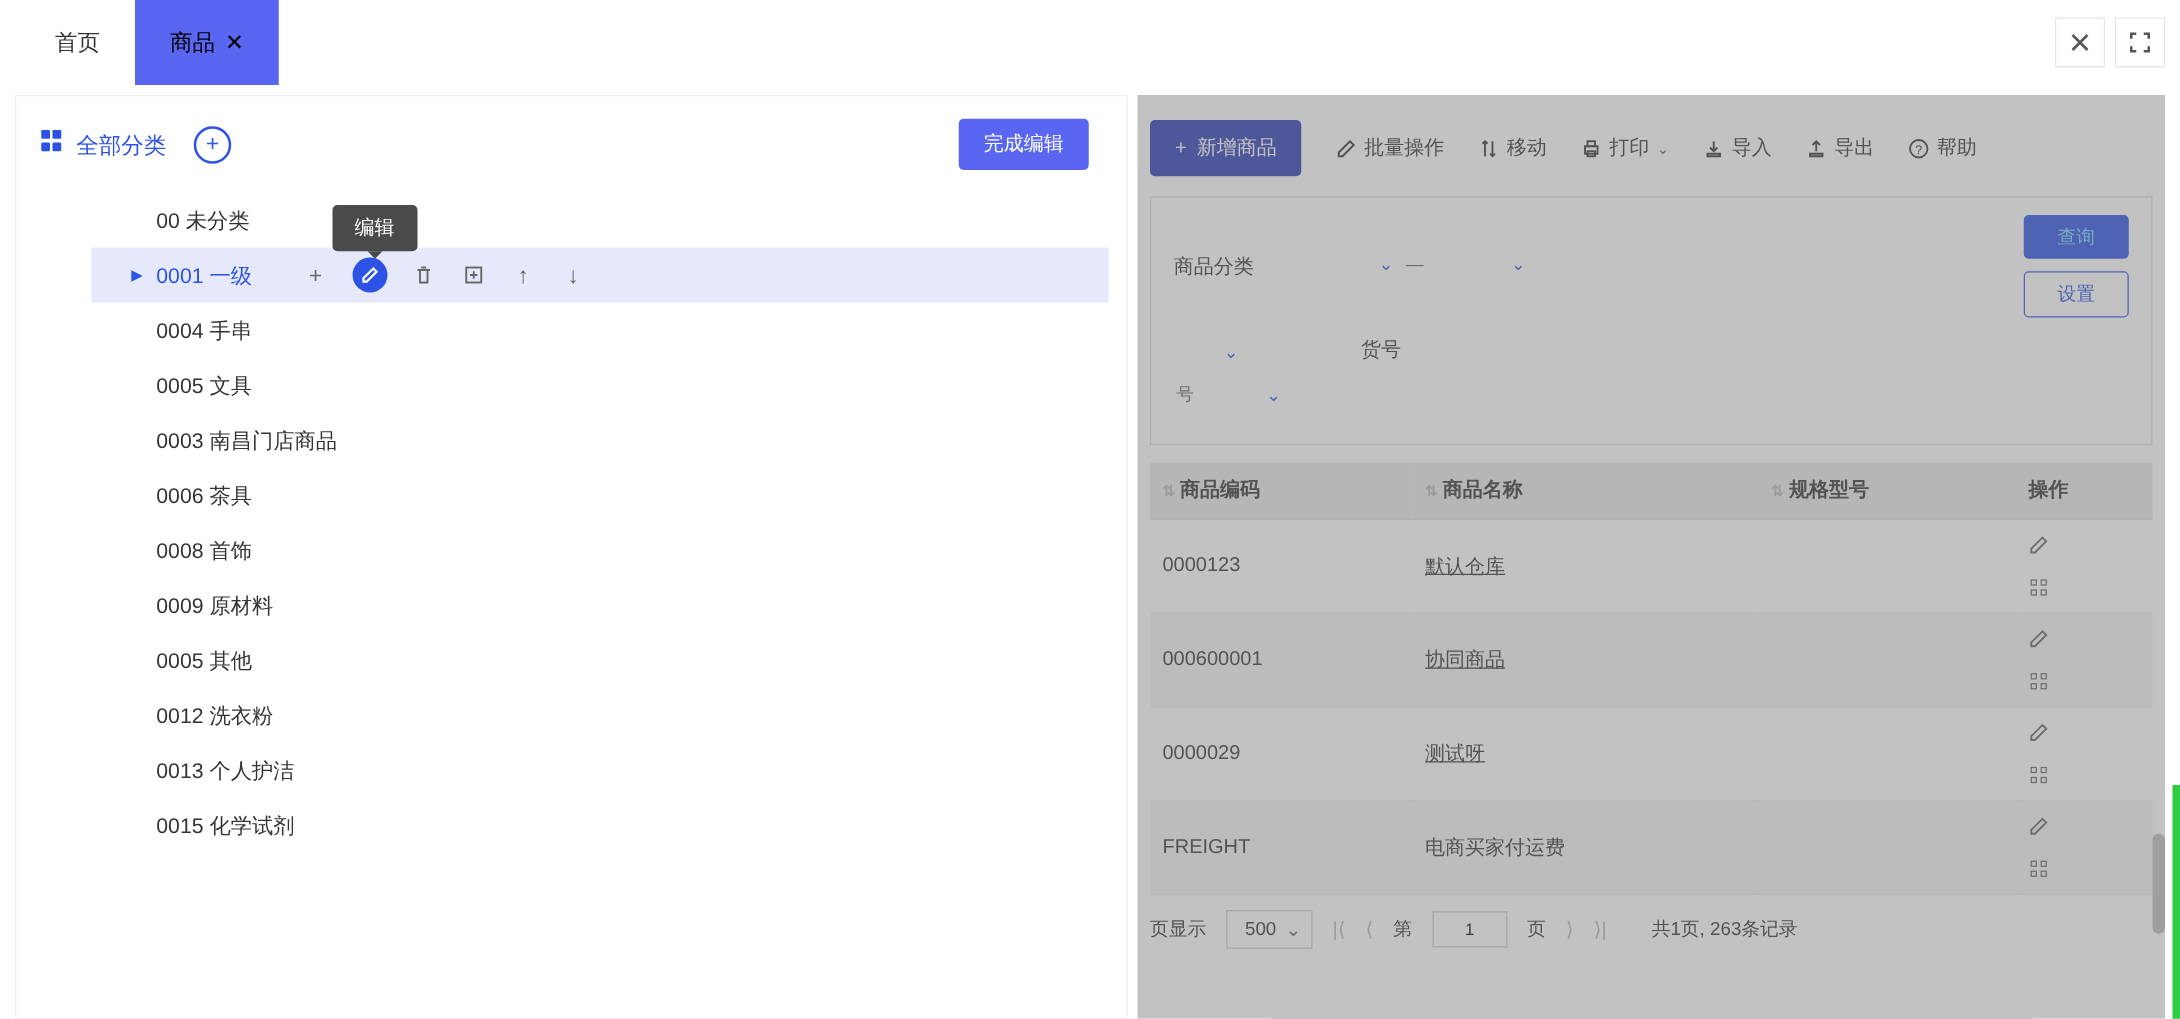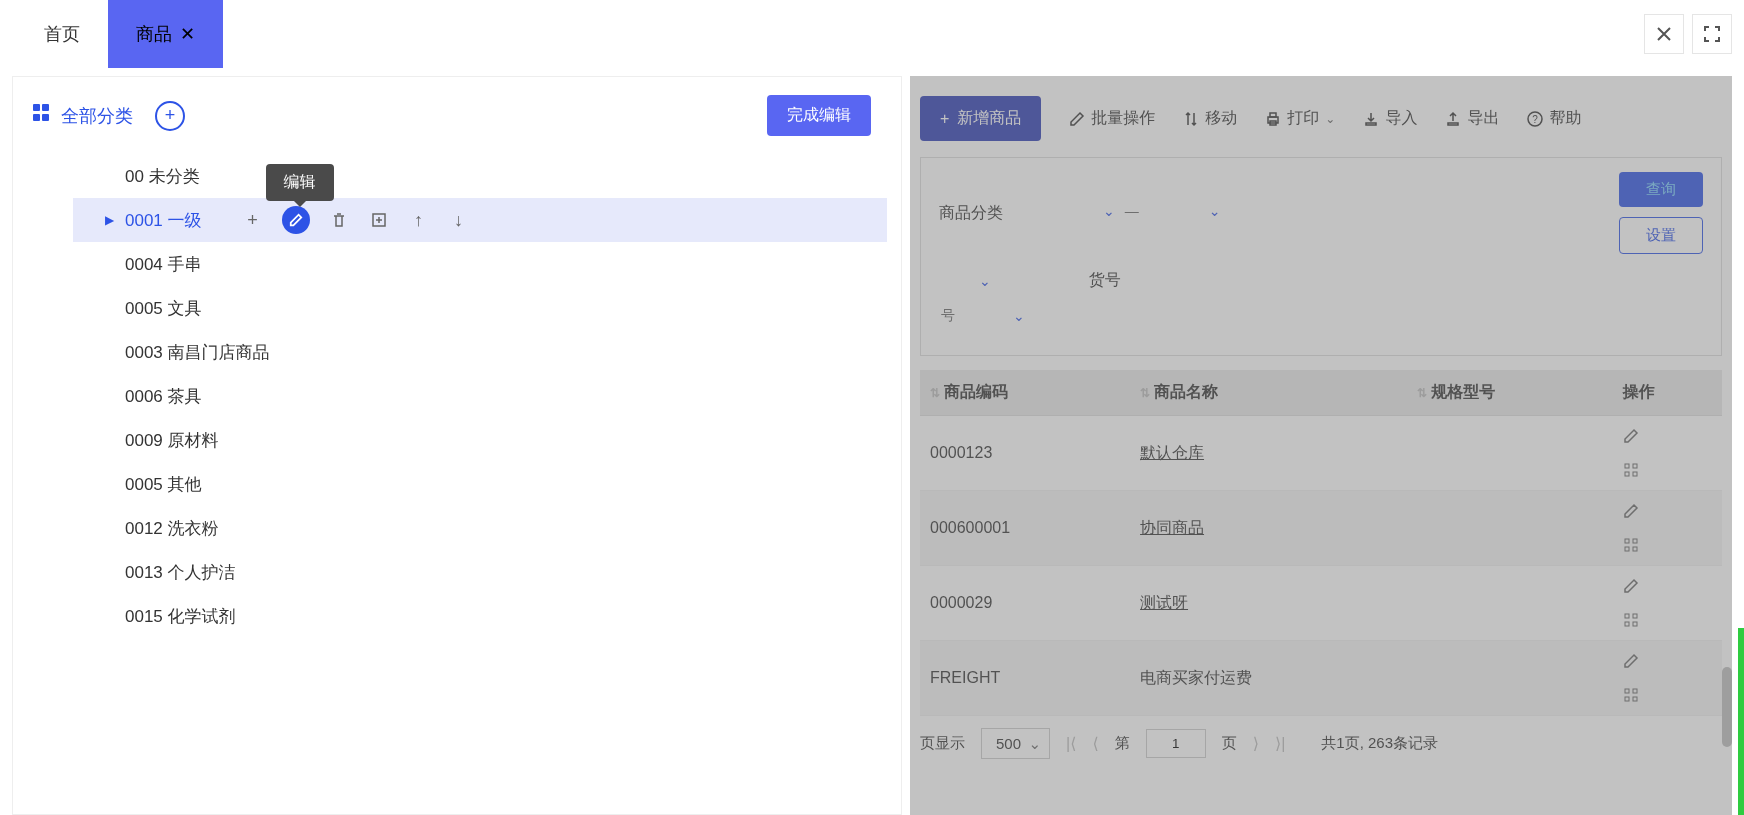--- a/index.html
+++ b/index.html
@@ -154,20 +154,23 @@
           <span>0004 手串</span>
         </div>
         <div class="tree-item">
           <span>0005 文具</span>
         </div>
         <div class="tree-item">
           <span>0003 南昌门店商品</span>
         </div>
         <div class="tree-item">
           <span>0006 茶具</span>
+        </div>
+        <div class="tree-item">
+          <span>0008 首饰</span>
         </div>
         <div class="tree-item">
           <span>0009 原材料</span>
         </div>
         <div class="tree-item">
           <span>0005 其他</span>
         </div>
         <div class="tree-item">
           <span>0012 洗衣粉</span>
         </div>

